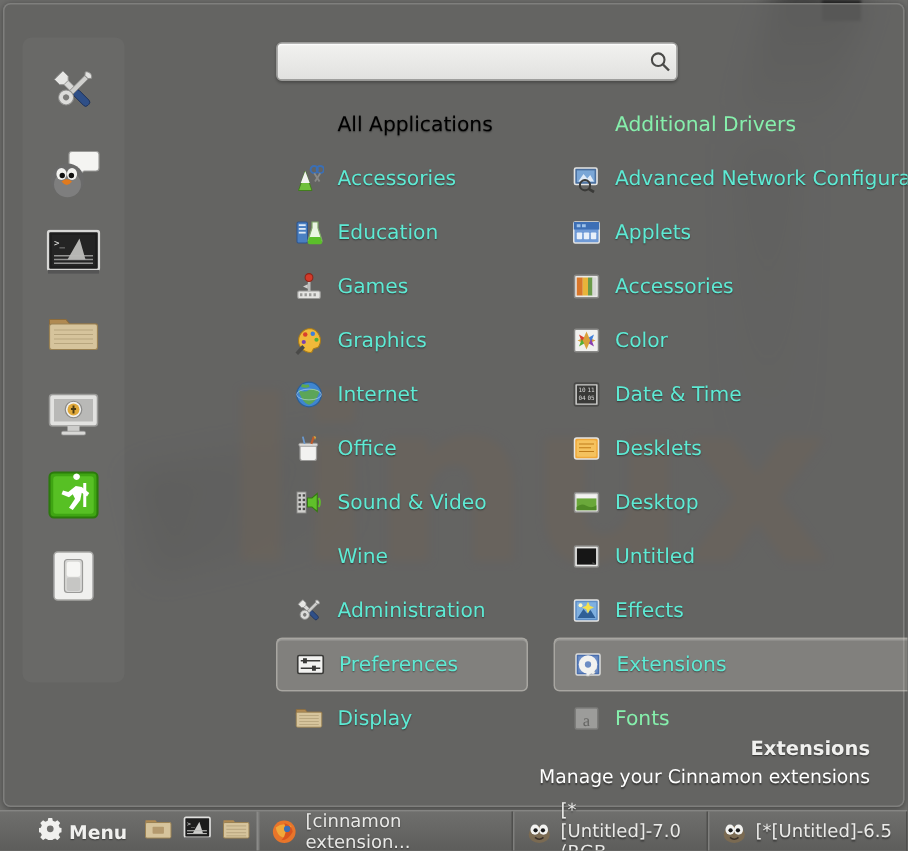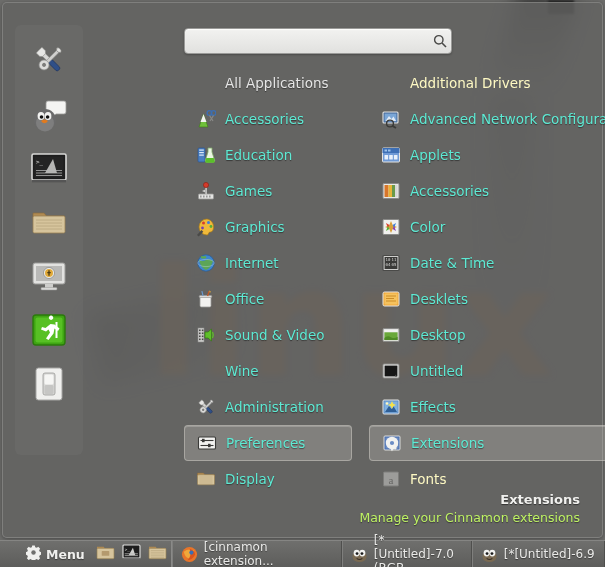--- a/index.html
+++ b/index.html
@@ -94,33 +94,33 @@
     display:flex;align-items:center;height:36px;padding-left:9px;
     border-radius:4px;box-sizing:border-box;cursor:pointer;
     white-space:nowrap;
   }
   .row .ic{width:26px;height:24px;display:flex;align-items:center;justify-content:center;flex:0 0 26px;}
   .row .lbl{
     font-size:13.5px;color:#5eead4;padding-left:6px;
     text-shadow:0 1px 1px rgba(0,0,0,.45);
   }
   .row.noicon .lbl{padding-left:32px;}
-  .row.header .lbl{color:#e5e5e5;}
-  .row.dim .lbl{color:#fef9c3;text-shadow:none;}
+  .row.header .lbl{color:#000000;}
+  .row.dim .lbl{color:#86efac;text-shadow:none;}
   .row.dim .ic{opacity:.45;}
   .row.sel{
     background:rgba(200,196,190,.30);
     border:1px solid rgba(215,212,206,.45);
     box-shadow:inset 0 1px 0 rgba(255,255,255,.20);
   }
 
   
   #desc{position:absolute;right:22px;bottom:12px;text-align:right;}
   #desc .t{font-size:13px;font-weight:700;color:#f0f0ee;text-shadow:0 1px 1px rgba(0,0,0,.5);}
-  #desc .s{font-size:12.5px;color:#bef264;margin-top:3px;text-shadow:0 1px 1px rgba(0,0,0,.45);}
+  #desc .s{font-size:12.5px;color:#ffffff;margin-top:3px;text-shadow:0 1px 1px rgba(0,0,0,.45);}
 
   
   #panel{
     position:absolute;left:0;bottom:0;width:605px;height:27px;
     background:linear-gradient(#6f6f6d,#5d5d5b);
     border-top:1px solid #858583;
     display:flex;align-items:center;box-sizing:border-box;
   }
   #menubtn{display:flex;align-items:center;height:27px;padding:0 8px 0 6px;cursor:pointer;margin-left:20px;}
   #menubtn .mlbl{font-size:12.5px;font-weight:700;color:#f0f0ee;margin-left:5px;text-shadow:0 1px 1px rgba(0,0,0,.4);}
@@ -681,15 +681,15 @@
   <div class="task" style="flex:1">
     <span class="ti">
       <svg width="17" height="17" viewBox="0 0 18 18">
         <ellipse cx="9" cy="11" rx="7.5" ry="6" fill="#7a6a52"></ellipse>
         <ellipse cx="6" cy="7.5" rx="3.2" ry="3.6" fill="#f2f2f0"></ellipse>
         <ellipse cx="12" cy="7.5" rx="3.2" ry="3.6" fill="#f2f2f0"></ellipse>
         <circle cx="6.4" cy="8" r="1.5" fill="#1a1a1a"></circle>
         <circle cx="11.6" cy="8" r="1.5" fill="#1a1a1a"></circle>
         <path d="M6 13 q3 2.5 6 0" fill="none" stroke="#3a3028" stroke-width="1.1"></path>
       </svg></span>
-    <span class="tl">[*[Untitled]-6.9</span>
+    <span class="tl">[*[Untitled]-6.5</span>
   </div>
 </div>
 
 </body></html>

